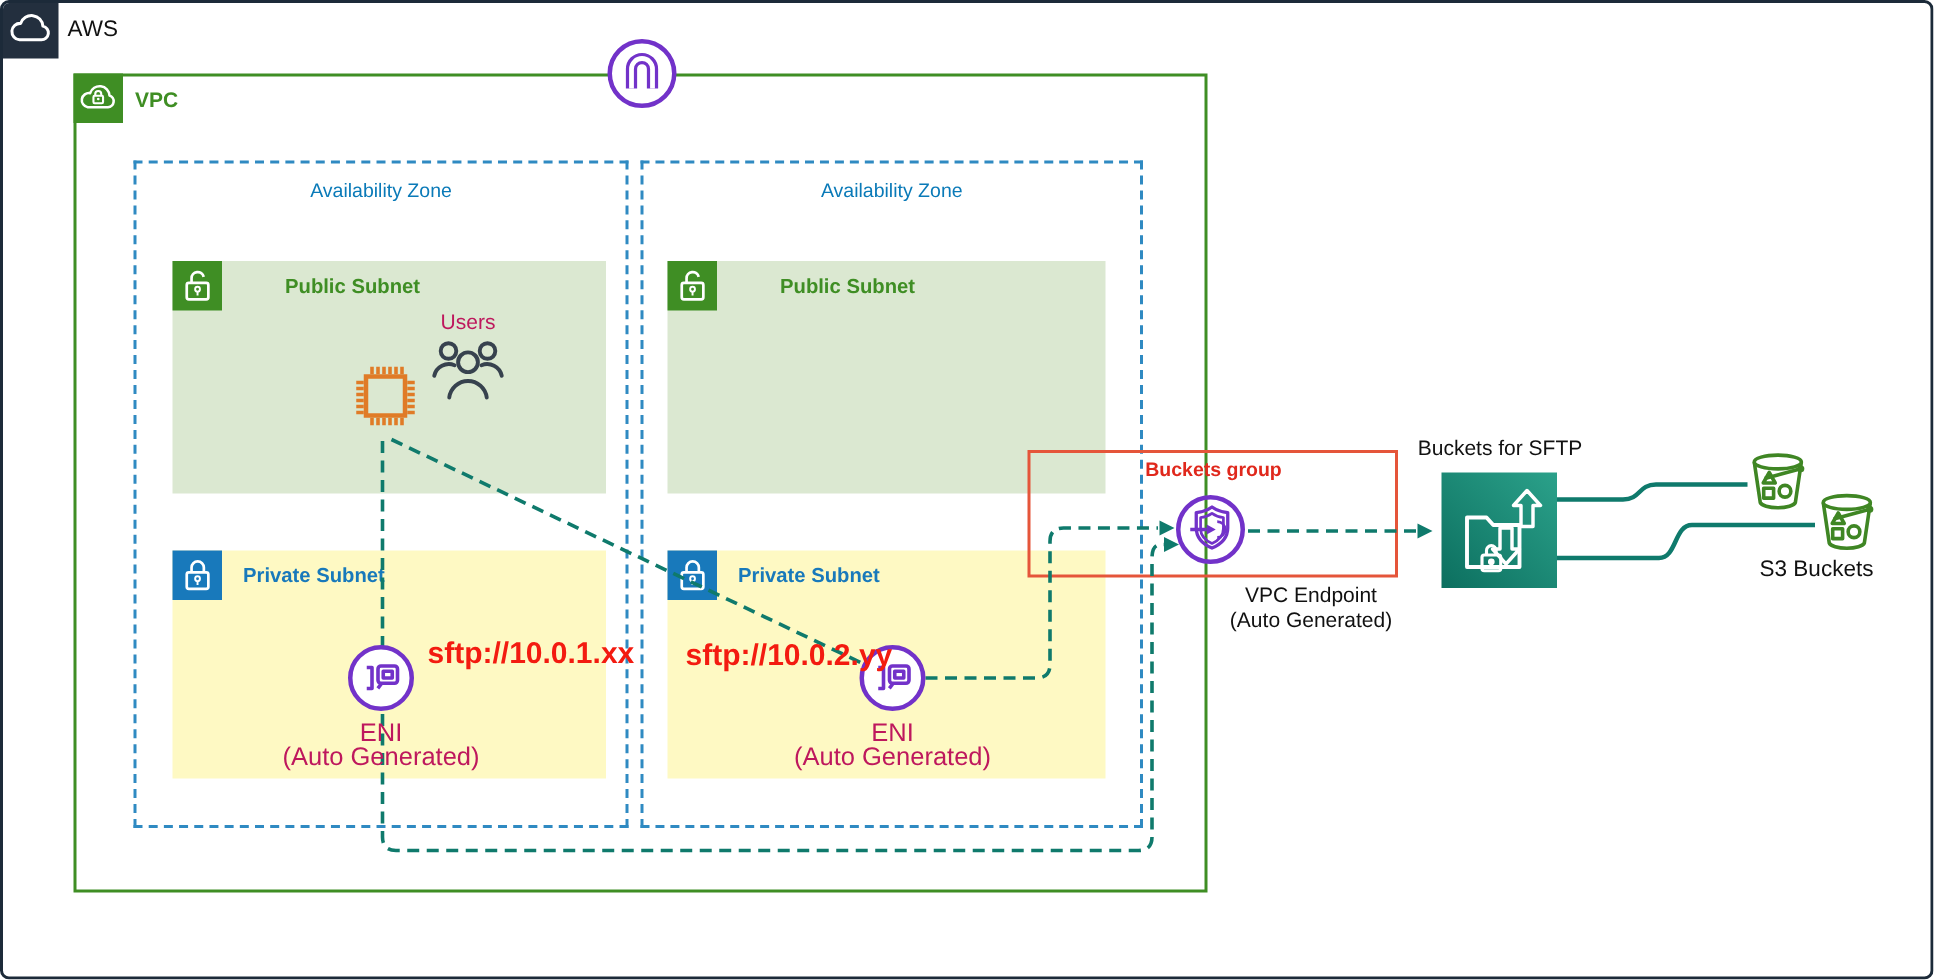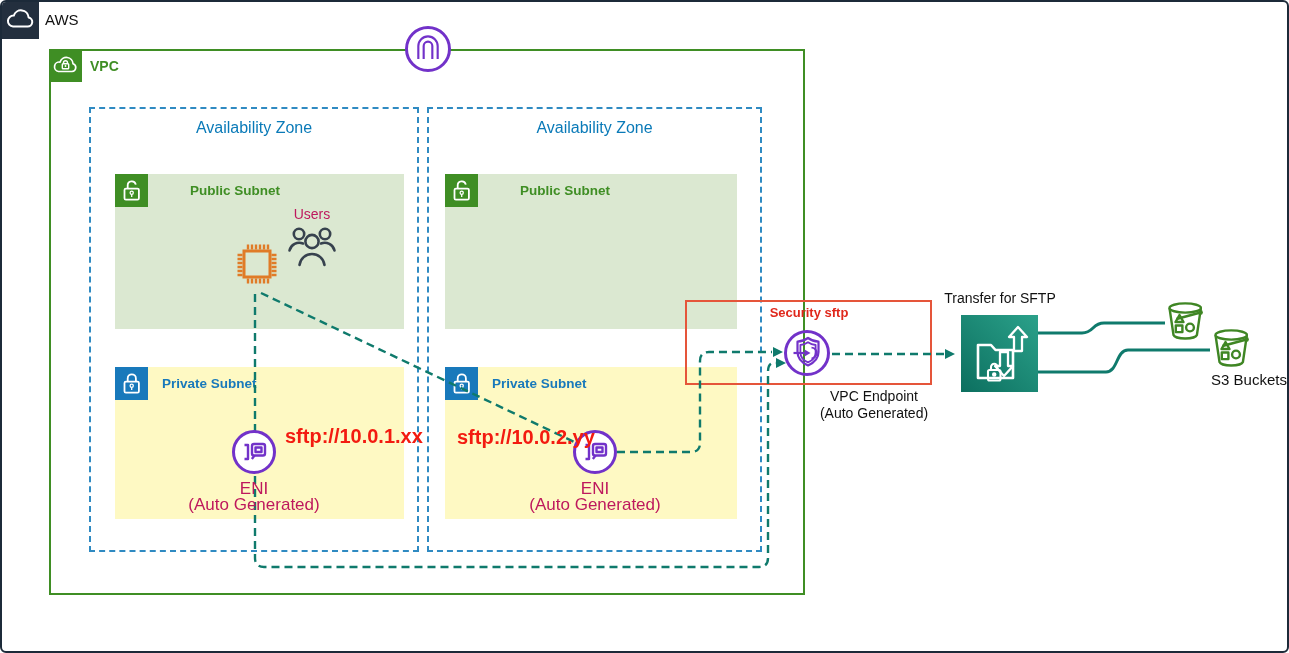--- a/index.html
+++ b/index.html
@@ -17,21 +17,21 @@
   .vpc-icon{left:47px;top:47px;width:33px;height:33px;background:#3f8e24;z-index:3;}
   .vpc-label{left:88px;top:56px;font-size:14px;font-weight:bold;color:#3f8e24;z-index:3;}
 
   
   .magnet{left:403px;top:24px;width:46px;height:46px;border:3px solid #7232c9;border-radius:50%;background:#fff;box-sizing:border-box;z-index:3;}
 
   
   .az{border:2px dashed #2f8ac2;box-sizing:border-box;z-index:0;}
   .az1{left:87px;top:105px;width:330px;height:445px;}
   .az2{left:425px;top:105px;width:335px;height:445px;}
-  .az-label{position:absolute;left:50%;top:10px;transform:translateX(-50%);font-size:16px;color:#0a7ab8;white-space:nowrap;}
+  .az-label{position:absolute;left:50%;top:10px;transform:translateX(-50%);font-size:13px;color:#0a7ab8;white-space:nowrap;}
 
   
   .subnet{z-index:0;}
   .pub{background:#dbe8d1;}
   .priv{background:#fef9c3;}
   .pub1{left:113px;top:172px;width:289px;height:155px;}
   .priv1{left:113px;top:365px;width:289px;height:152px;}
   .pub2{left:443px;top:172px;width:292px;height:155px;}
   .priv2{left:443px;top:365px;width:292px;height:152px;}
   .sn-icon{position:absolute;left:0;top:0;width:33px;height:33px;}
@@ -63,21 +63,21 @@
   .endpoint{left:782px;top:328px;width:46px;height:46px;border:3px solid #7232c9;border-radius:50%;box-sizing:border-box;z-index:3;}
   .vpce-l1{left:872px;top:386px;font-size:14px;color:#111;z-index:3;}
   .vpce-l2{left:872px;top:403px;font-size:14px;color:#111;z-index:3;}
 
   
   .transfer{left:959px;top:313px;width:77px;height:77px;background:linear-gradient(45deg,#0c6f5f,#2ba18a);z-index:3;}
   .transfer-label{left:998px;top:288px;font-size:14px;color:#111;z-index:3;}
   .bucket{width:48px;height:46px;z-index:3;}
   .bucket1{left:1160px;top:297px;}
   .bucket2{left:1206px;top:324px;z-index:4;}
-  .s3-label{left:1209px;top:369px;font-size:15px;color:#111;z-index:4;margin-left:38px;}
+  .s3-label{left:1209px;top:369px;font-size:15px;color:#111;z-index:4;}
 
   .connectors{left:0;top:0;width:1289px;height:653px;z-index:2;pointer-events:none;}
 </style>
 </head>
 <body>
 
 <div class="canvas">
 
   <svg class="abs connectors" viewBox="0 0 1289 653">
     <g stroke="#0f7a6c" stroke-width="2.4" fill="none" stroke-dasharray="8 5">
@@ -224,36 +224,36 @@
         <rect x="20.5" y="14.5" width="6" height="4.5"></rect>
         <path d="M19.5 22.5 l-2.6 3.4"></path>
       </g>
     </svg>
   </div>
   <div class="abs diagram-text ctr eni2-name">ENI</div>
   <div class="abs diagram-text ctr eni2-sub">(Auto Generated)</div>
   <div class="abs sftp sftp2">sftp://10.0.2.yy</div>
 
   <div class="abs sg-box"></div>
-  <div class="abs sg-label ctr">Security sftp</div>
+  <div class="abs sg-label ctr">Buckets group</div>
   <div class="abs endpoint">
     <svg viewBox="0 0 40 40" width="40" height="40">
       <g fill="none" stroke="#7232c9" stroke-linejoin="round">
         <path d="M21 5 c3.4 2.5 7.2 3.5 10.5 3.7 v10.3 c0 7.3-5.4 11.2-10.5 13.4 c-5.1-2.2-10.5-6.1-10.5-13.4 V8.7 C13.8 8.5 17.6 7.5 21 5 z" stroke-width="2.2"></path>
         <path d="M21 9.2 c2.5 1.8 5.3 2.6 7.6 2.8 v7.4 c0 5.4-3.9 8.3-7.6 9.9 c-3.7-1.6-7.6-4.5-7.6-9.9 v-7.4 c2.3-.2 5.1-1 7.6-2.8 z" stroke-width="1.8"></path>
         <path d="M24.5 25.3 a5.3 5.3 0 1 0 0-10.6" stroke-width="1.8"></path>
         <path d="M6.5 20 H17.5" stroke-width="2.2"></path>
       </g>
       <polygon points="17.5,16.6 23.5,20 17.5,23.4" fill="#7232c9"></polygon>
     </svg>
   </div>
   <div class="abs diagram-text ctr vpce-l1">VPC Endpoint</div>
   <div class="abs diagram-text ctr vpce-l2">(Auto Generated)</div>
 
-  <div class="abs transfer-label ctr">Transfer for SFTP</div>
+  <div class="abs transfer-label ctr">Buckets for SFTP</div>
   <div class="abs transfer">
     <svg viewBox="0 0 77 77" width="77" height="77">
       <g fill="none" stroke="#fff" stroke-width="2.6" stroke-linejoin="round">
         <path d="M17 30 h13 l4.5 5 H52 v28 H17 z"></path>
         <path d="M57 12 l9 10 h-5 v14 h-8 v-14 h-5 z" stroke-width="2.3"></path>
         <path d="M43 61 l-9 -10 h5 v-14 h8 v14 h5 z" stroke-width="2.3"></path>
       </g>
       <g fill="none" stroke="#fff" stroke-width="2.1">
         <path d="M30 55 v-3 a3.2 3.2 0 0 1 6.4 0 v3"></path>
         <rect x="27" y="55" width="12.5" height="10.5" rx="1.5"></rect>

